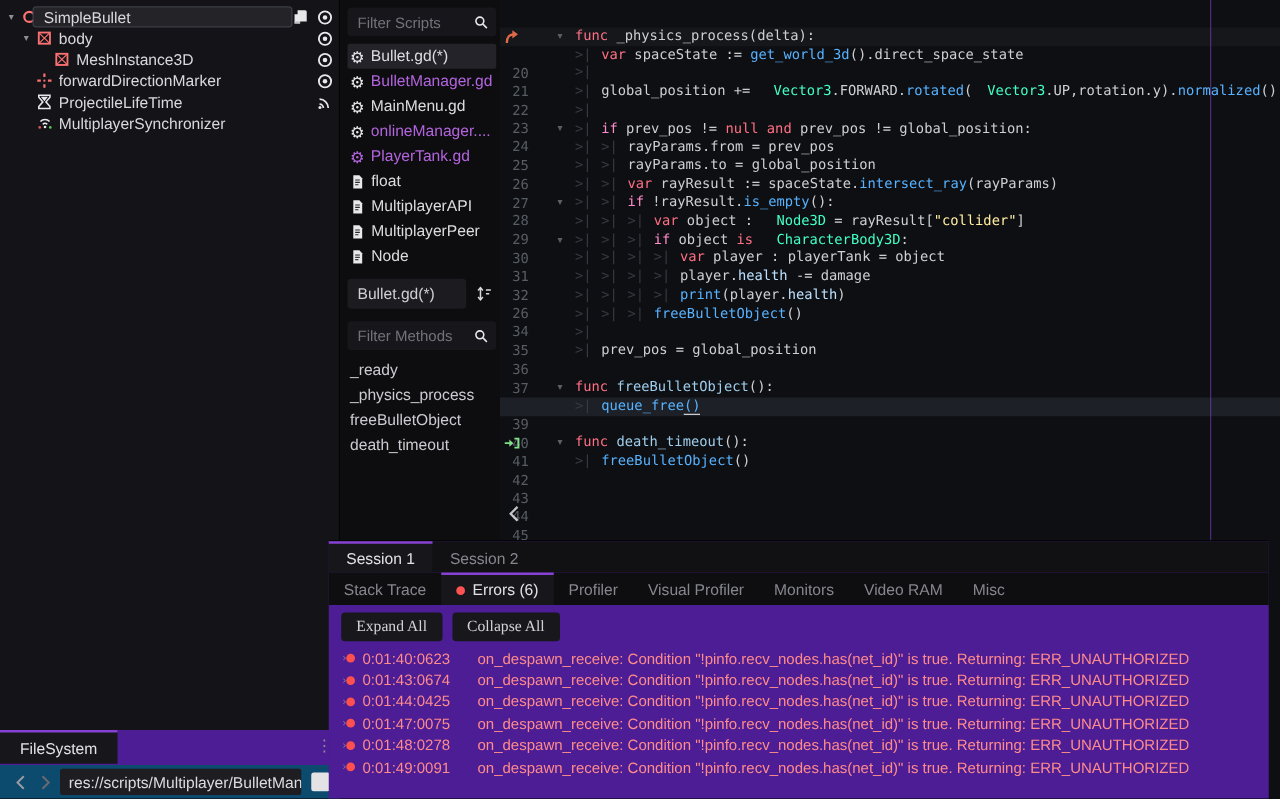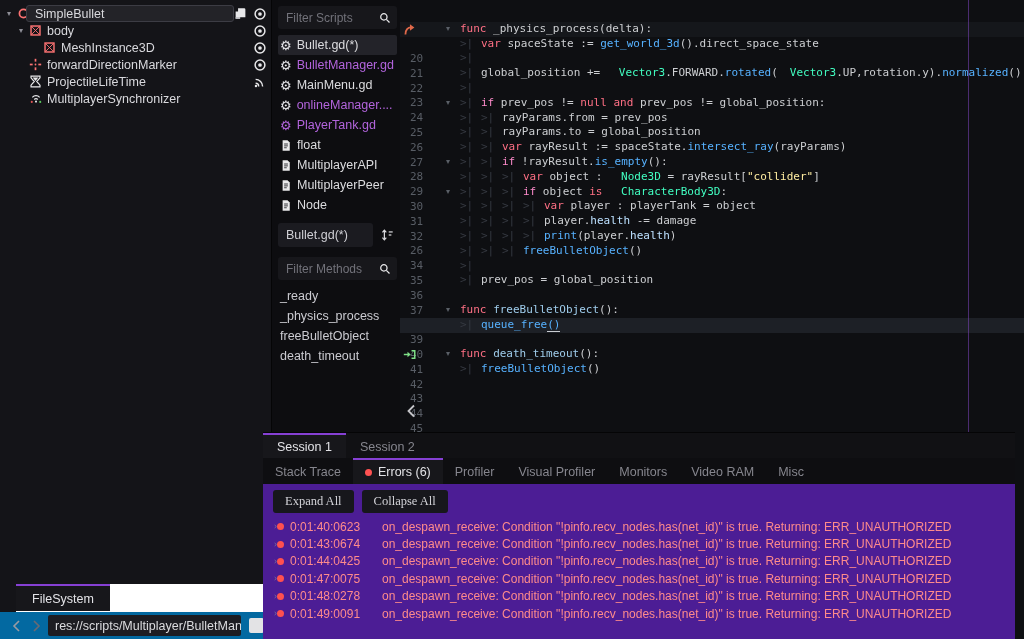--- a/index.html
+++ b/index.html
@@ -14,25 +14,25 @@
     background:#141418; border-right:1px solid #050506; }
   .scene-tree { position:absolute; left:0; top:0; width:272px; height:583px; padding-top:5px; overflow:hidden; }
   .t-row { position:relative; height:17px; display:flex; align-items:center; font-size:12.5px; color:#d9d9dd; }
   .t-arrow { width:10px; font-size:8px; color:#8e8e96; text-align:center; flex:0 0 auto; }
   .t-icon { width:15px; height:15px; margin:0 4px 0 2px; flex:0 0 auto; display:flex; align-items:center; justify-content:center; }
   .t-sel { position:absolute; left:26px; right:38px; top:0; bottom:0; background:#232328; border:1px solid #3c3c44; border-radius:3px; z-index:0; }
   .t-label { position:relative; z-index:1; white-space:nowrap; }
   .t-right { position:absolute; right:5px; top:0; height:17px; display:flex; align-items:center; gap:6px; z-index:1; }
   .t-right svg { display:block; }
   
-  .fs-tab-row { position:absolute; left:16px; top:584px; width:272px; height:28px; background:#ffffff;padding-left:30px; }
+  .fs-tab-row { position:absolute; left:0; top:584px; width:272px; height:28px; background:#4c1d95;padding-left:30px; }
   .fs-tab { position:absolute; left:0; top:0; height:27px; padding:0 16px; display:flex; align-items:center;
     background:#17171b; border-top:2px solid #8640d4; font-size:12.5px; color:#e3e3e7; }
   .fs-menu { position:absolute; right:6px; top:5px; color:#8b8b93; font-size:13px; letter-spacing:0; cursor:pointer; }
-  .fs-path-row { position:absolute; left:0; top:612px; width:272px; height:27px; background:#0369a1;
+  .fs-path-row { position:absolute; left:0; top:612px; width:272px; height:27px; background:#0c4a6e;
     display:flex; align-items:center; gap:4px; padding:0 8px; }
   .fs-nav { width:16px; height:16px; display:flex; align-items:center; justify-content:center; }
   .fs-path { flex:1; height:21px; background:#1d1d22; border-radius:2px; padding:0 7px;
     font-size:12.5px; color:#dcdcdf; display:flex; align-items:center; overflow:hidden; white-space:nowrap; }
   .fs-toggle { width:15px; height:15px; background:#e3e3e5; border-radius:2px; margin-left:4px; flex:0 0 auto; }
   
   .scripts-panel { position:absolute; left:272px; top:0; width:128px; height:432px; background:#0d0d10; padding:6px 3px 0 6px; }
   .filter { position:relative; height:23px; background:#17171b; border-radius:3px; margin-bottom:6px; display:flex; align-items:center; }
   .filter input { flex:1; min-width:0; background:transparent; border:none; outline:none; color:#c9c9cf;
     font-family:"Liberation Sans", sans-serif; font-size:12px; padding:0 4px 0 8px; }

